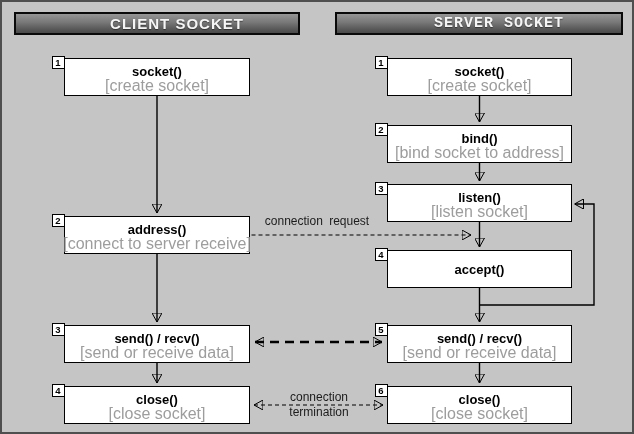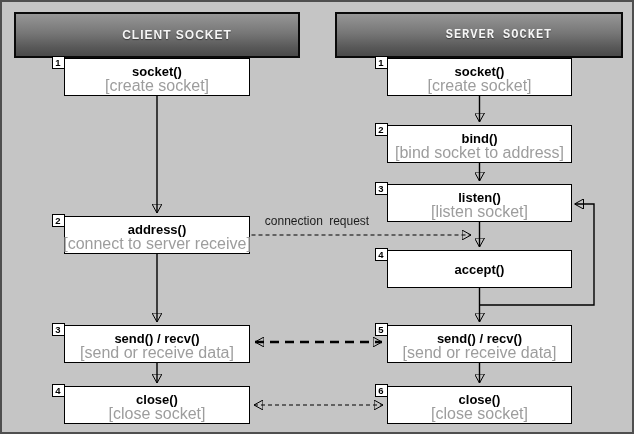--- a/index.html
+++ b/index.html
@@ -8,25 +8,25 @@
     --header-top:#969696; --header-bottom:#4a4a4a;
   }
   *{margin:0;padding:0;box-sizing:border-box;}
   body{font-family:"Liberation Sans",sans-serif;background:#e8e8e8;}
   .stage{
     position:relative;width:634px;height:434px;overflow:hidden;
     background:var(--background);
     border:2px solid #4f4f4f;
   }
   .hdr{
-    position:absolute;height:46px;
+    position:absolute;height:23px;
     background:linear-gradient(180deg,var(--header-top) 0%,#777777 45%,#585858 80%,var(--header-bottom) 100%);
     border:2px solid #0a0a0a;
     display:flex;align-items:center;justify-content:center;
-    color:var(--header-text);font-weight:bold;font-size:12px;letter-spacing:1px;
+    color:var(--header-text);font-weight:bold;font-size:15px;letter-spacing:1px;
     text-shadow:0 1px 1px rgba(0,0,0,.45);
     padding-left:40px;
   }
   .node{
     position:absolute;height:38px;background:var(--node-background);
     border:1.5px solid var(--node-border);
     display:flex;flex-direction:column;align-items:center;justify-content:center;
   }
   .node .title{font-weight:bold;font-size:13px;color:#000;line-height:17px;white-space:nowrap;}
   .node .sub{font-size:16px;color:var(--subtitle-text);line-height:12px;white-space:nowrap;}
@@ -126,14 +126,18 @@
     <span class="title">send() / recv()</span>
     <span class="sub">[send or receive data]</span>
   </div>
   <div class="node" style="left:385px;top:384px;width:185px;">
     <span class="badge">6</span>
     <span class="title">close()</span>
     <span class="sub">[close socket]</span>
   </div>
 
   <div class="flow-label req" style="left:248px;top:212px;width:134px;">connection request</div>
+  <div class="flow-label term" style="left:253px;top:388px;width:128px;">
+    <span>connection</span>
+    <span>termination</span>
+  </div>
 
 </div>
 
 </body></html>

